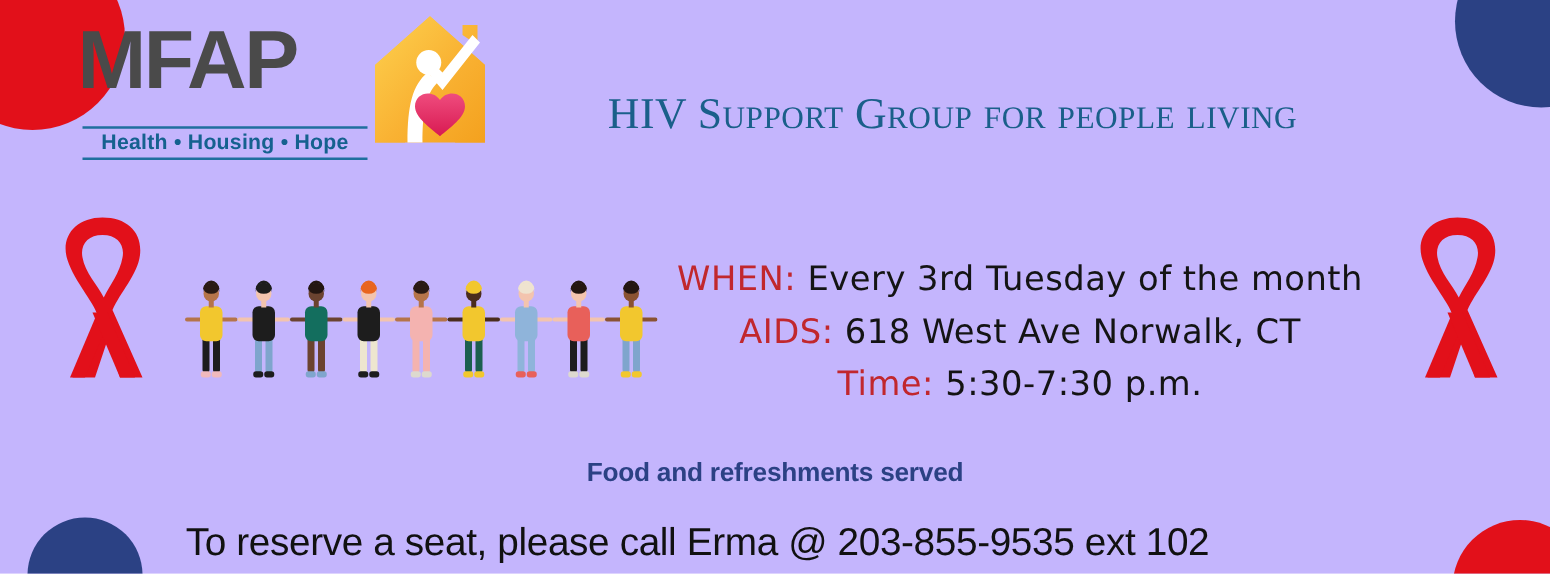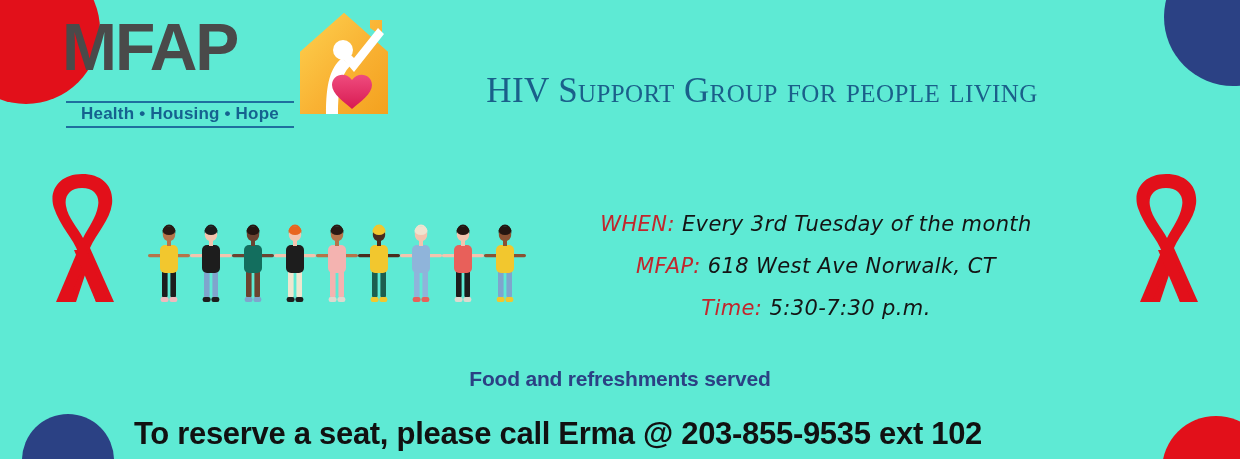--- a/index.html
+++ b/index.html
@@ -7,21 +7,21 @@
     padding: 0;
     background: #ffffff;
   }
   body {
     font-family: "Liberation Sans", sans-serif;
   }
   #flyer {
     position: relative;
     width: 1240px;
     height: 459px;
-    background: #5eead4;
+    background: #c4b5fd;
     overflow: hidden;
   }
 
   
   .corner-dot {
     position: absolute;
     border-radius: 50%;
   }
   #dot-tl {
     left: -48px;  top: -44px;
@@ -118,25 +118,24 @@
   }
 
   
   #details {
     position: absolute;
     left: 520px;
     top: 203px;
     width: 592px;
     text-align: center;
     font-family: "DejaVu Sans", sans-serif;
-    font-size: 21px;
+    font-size: 27px;
     line-height: 42px;
     color: #141414;
     letter-spacing: 0.4px;
-    font-style: italic;
   }
   #details .dline { display: block; white-space: nowrap; }
   #details .lbl { color: #c1272d; }
 
   
   #footer-food {
     position: absolute;
     left: 0;
     top: 367px;
     width: 1240px;
@@ -147,21 +146,21 @@
     color: #2b4184;
     letter-spacing: -0.2px;
   }
   #footer-reserve {
     position: absolute;
     left: 0;
     top: 416px;
     width: 1116px;
     text-align: center;
     font-family: "Liberation Sans", sans-serif;
-    font-weight: bold;
+    font-weight: normal;
     font-size: 31px;
     color: #111111;
     letter-spacing: -0.3px;
   }
 </style>
 </head>
 <body>
 
 <div id="flyer">
 
@@ -336,21 +335,21 @@
         </g>
       </svg>
   </div>
 
   <div id="details">
     <span class="dline">
       <span class="lbl">WHEN:</span>
       <span>Every 3rd Tuesday of the month</span>
     </span>
     <span class="dline">
-      <span class="lbl">MFAP:</span>
+      <span class="lbl">AIDS:</span>
       <span>618 West Ave Norwalk, CT</span>
     </span>
     <span class="dline">
       <span class="lbl">Time:</span>
       <span>5:30-7:30 p.m.</span>
     </span>
   </div>
 
   <div id="footer-food">Food and refreshments served</div>
   <div id="footer-reserve">To reserve a seat, please call Erma @ 203-855-9535 ext 102</div>

